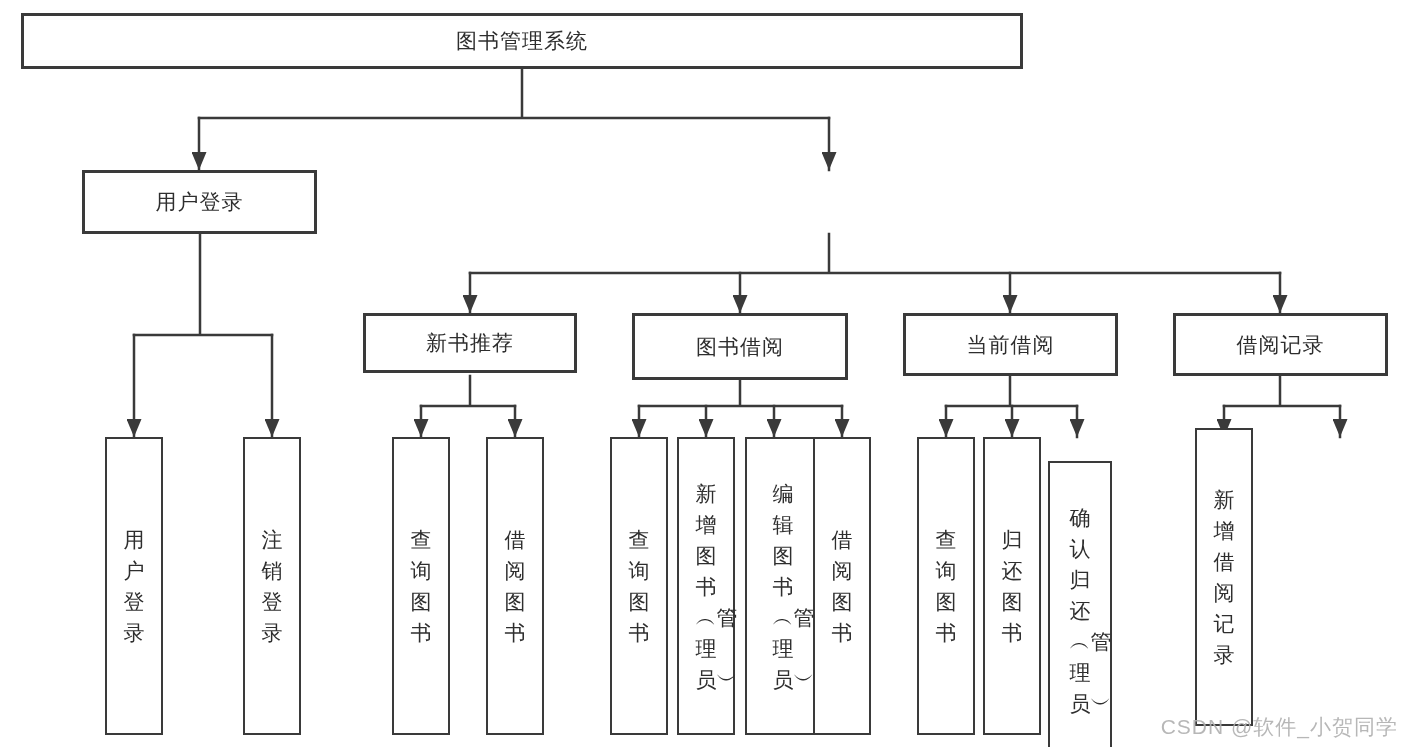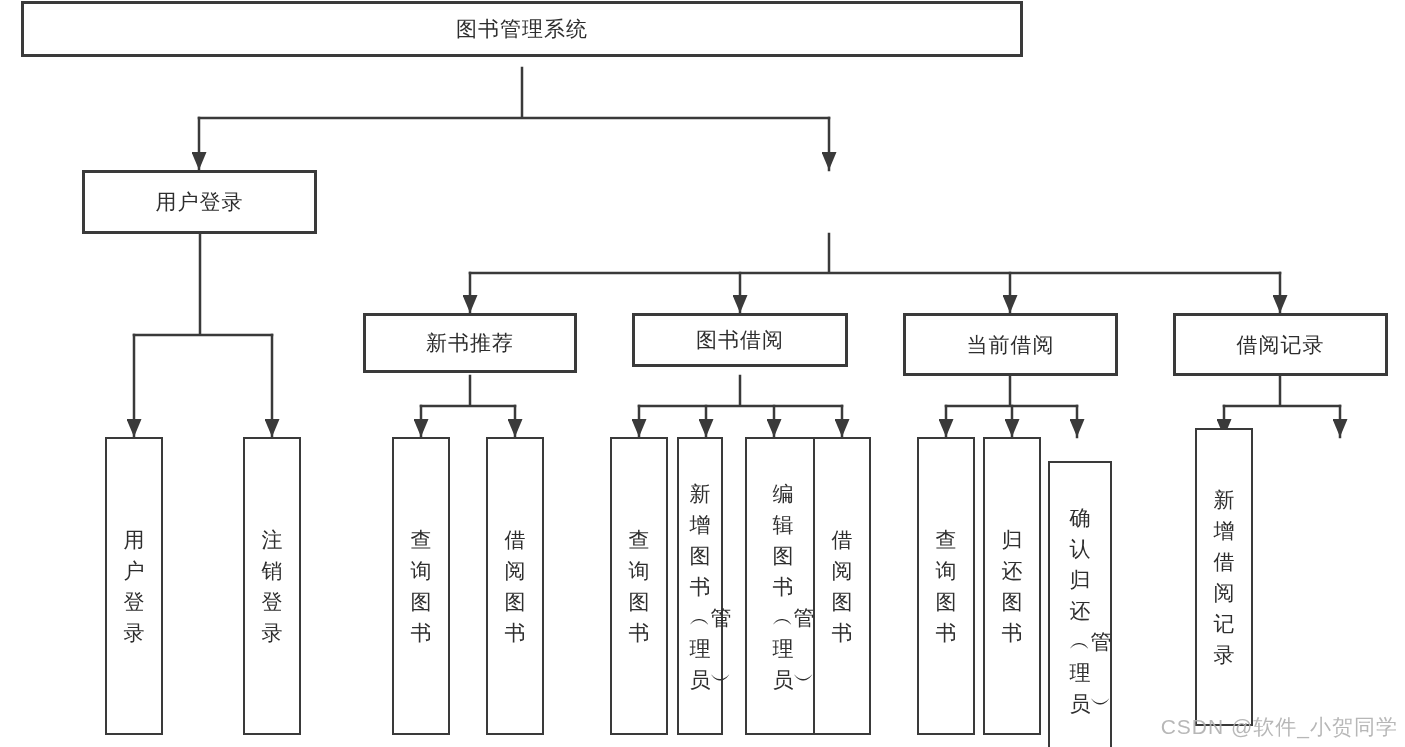--- a/index.html
+++ b/index.html
@@ -91,32 +91,32 @@
       <path d="M946 406 V437" marker-end="url(#arrow)"></path>
       <path d="M1012 406 V437" marker-end="url(#arrow)"></path>
       <path d="M1077 406 V437" marker-end="url(#arrow)"></path>
 
       <path d="M1280 376 V406 M1224 406 H1340"></path>
       <path d="M1224 406 V437" marker-end="url(#arrow)"></path>
       <path d="M1340 406 V437" marker-end="url(#arrow)"></path>
     </g>
   </svg>
 
-  <div class="node" style="left:21px;top:1px;width:1002px;height:56px;text-align:center;">
+  <div class="node" style="left:21px;top:13px;width:1002px;height:56px;text-align:center;">
     <span class="label">图书管理系统</span>
   </div>
 
   <div class="node" style="left:82px;top:170px;width:235px;height:64px;">
     <span class="label">用户登录</span>
   </div>
 
   <div class="node" style="left:363px;top:313px;width:214px;height:60px;">
     <span class="label">新书推荐</span>
   </div>
-  <div class="node" style="left:632px;top:313px;width:216px;height:54px;">
+  <div class="node" style="left:632px;top:313px;width:216px;height:67px;">
     <span class="label">图书借阅</span>
   </div>
   <div class="node" style="left:903px;top:313px;width:215px;height:63px;">
     <span class="label">当前借阅</span>
   </div>
   <div class="node" style="left:1173px;top:313px;width:215px;height:63px;">
     <span class="label">借阅记录</span>
   </div>
 
   <div class="node leaf" style="left:105px;top:437px;width:58px;height:298px;">
@@ -129,21 +129,21 @@
   <div class="node leaf" style="left:392px;top:437px;width:58px;height:298px;">
     <span class="label">查询图书</span>
   </div>
   <div class="node leaf" style="left:486px;top:437px;width:58px;height:298px;">
     <span class="label">借阅图书</span>
   </div>
 
   <div class="node leaf" style="left:610px;top:437px;width:58px;height:298px;">
     <span class="label">查询图书</span>
   </div>
-  <div class="node leaf" style="left:677px;top:437px;width:46px;height:298px;">
+  <div class="node leaf" style="left:677px;top:437px;width:58px;height:298px;">
     <span class="label">新增图书︵管理员︶</span>
   </div>
   <div class="node leaf" style="left:745px;top:437px;width:76px;height:298px;">
     <span class="label">编辑图书︵管理员︶</span>
   </div>
   <div class="node leaf" style="left:813px;top:437px;width:58px;height:298px;">
     <span class="label">借阅图书</span>
   </div>
 
   <div class="node leaf" style="left:917px;top:437px;width:58px;height:298px;">

